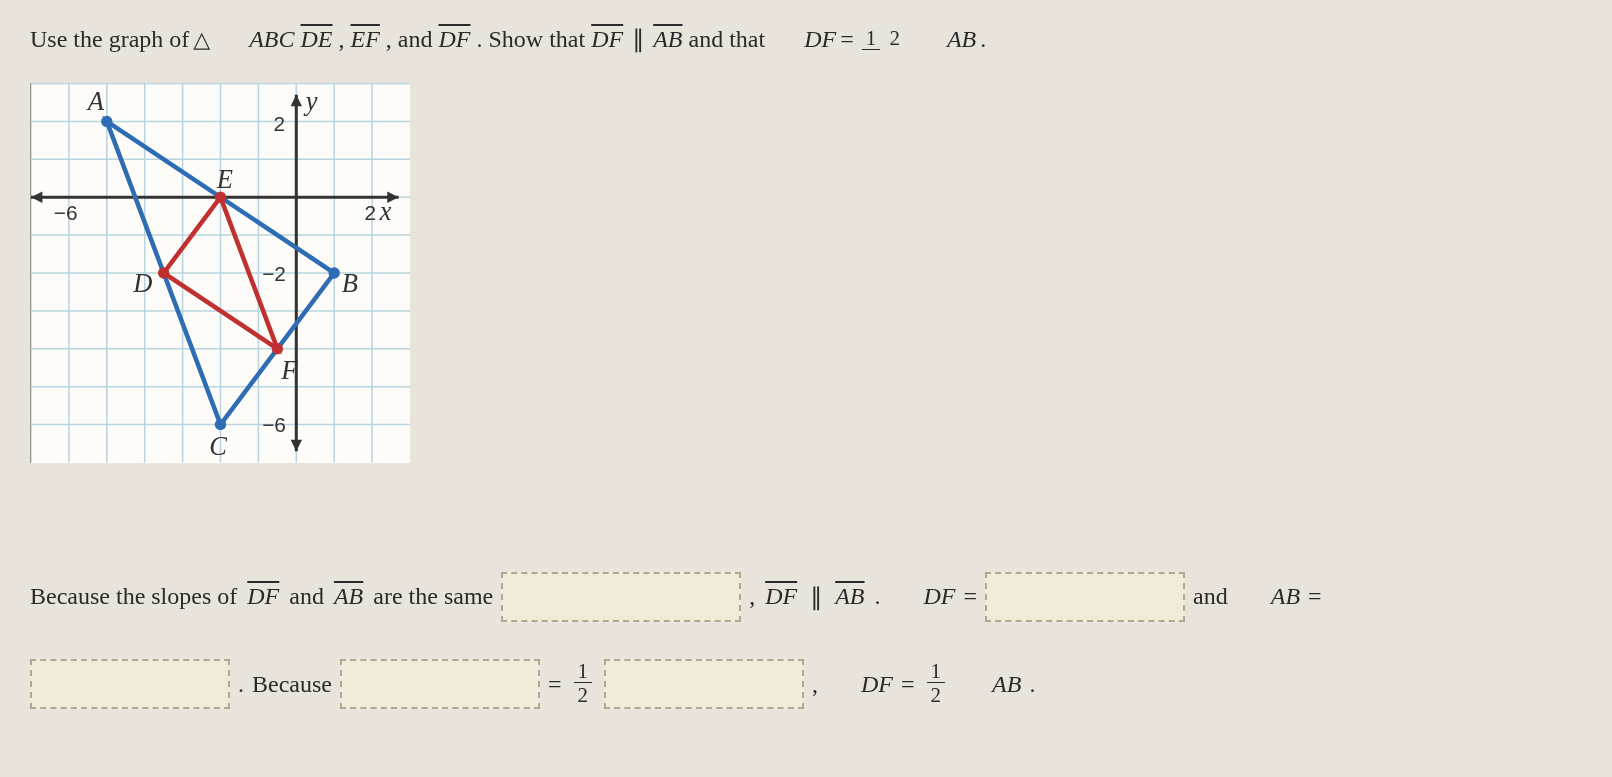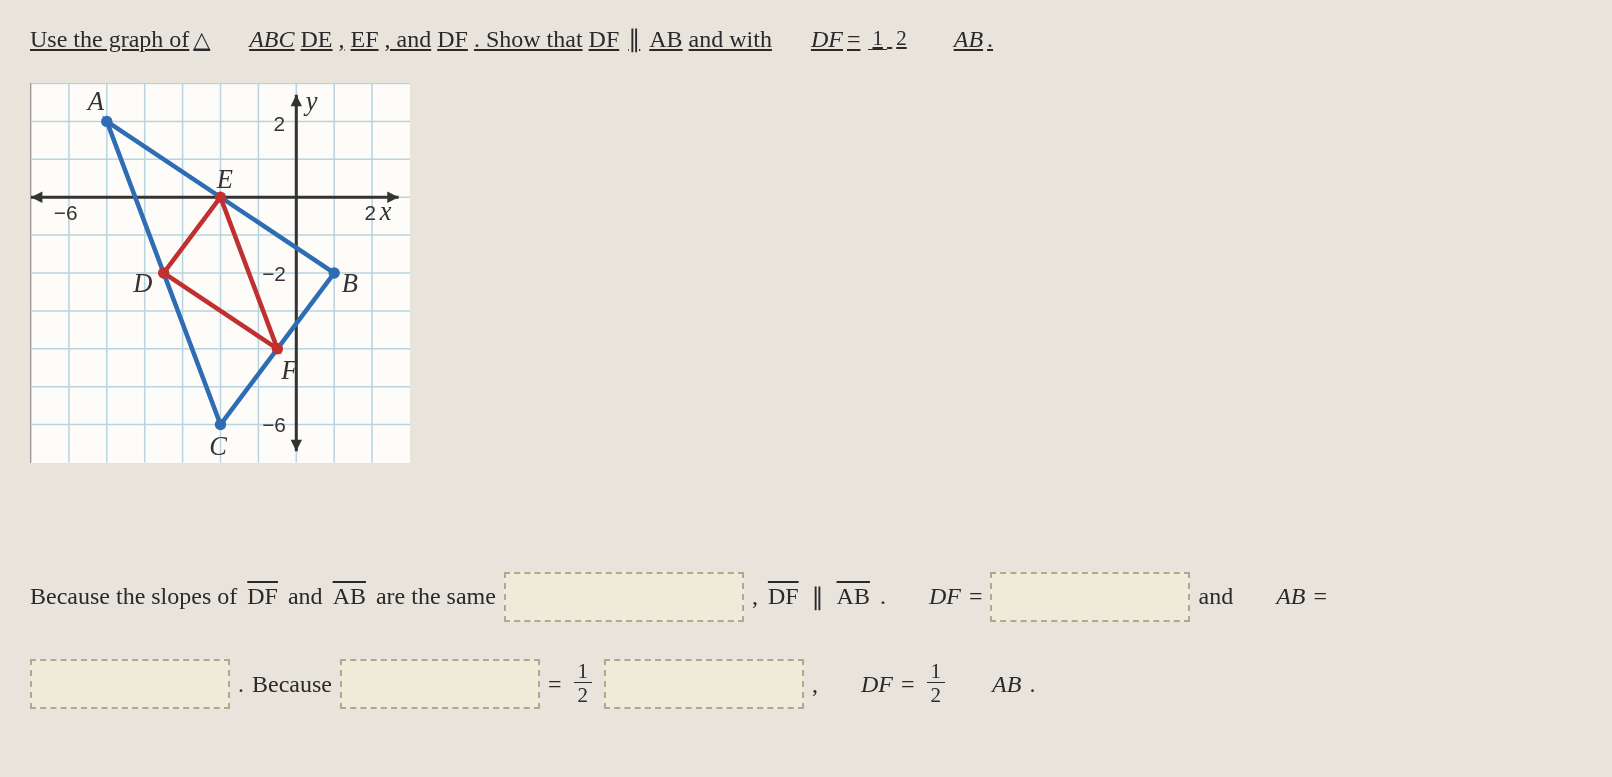--- a/index.html
+++ b/index.html
@@ -23,30 +23,30 @@
       line-height: 1.6;
       margin-bottom: 25px;
       display: flex;
       align-items: center;
       flex-wrap: wrap;
       gap: 4px;
     }
     
     .question-text span {
       display: inline-block;
-      text-decoration: underline;
     }
     
     .italic {
       font-style: italic;
       margin-left: 35px;
     }
     
     .overline {
       text-decoration: overline;
+      font-style: italic;
       padding: 0 2px;
     }
     
     .fraction {
       display: inline-flex;
       flex-direction: column;
       align-items: center;
       vertical-align: middle;
       font-size: 21px;
       margin: 0 4px;
@@ -122,21 +122,21 @@
     <span class="italic">ABC</span>
   <span class="overline">DE</span>
     <span>,</span>
   <span class="overline">EF</span>
     <span>, and</span>
   <span class="overline">DF</span>
   <span>. Show that</span>
   <span class="overline">DF</span>
   <span class="parallel">∥</span>
   <span class="overline">AB</span>
-  <span>and with</span>
+  <span>and that</span>
   <span class="italic">DF</span>
   <span>=</span>
   <span class="fraction">
     <span class="num">1</span>
     <span class="den">2</span>
   </span>
     <span class="italic">AB</span>
   <span>.</span>
 </div>
 

